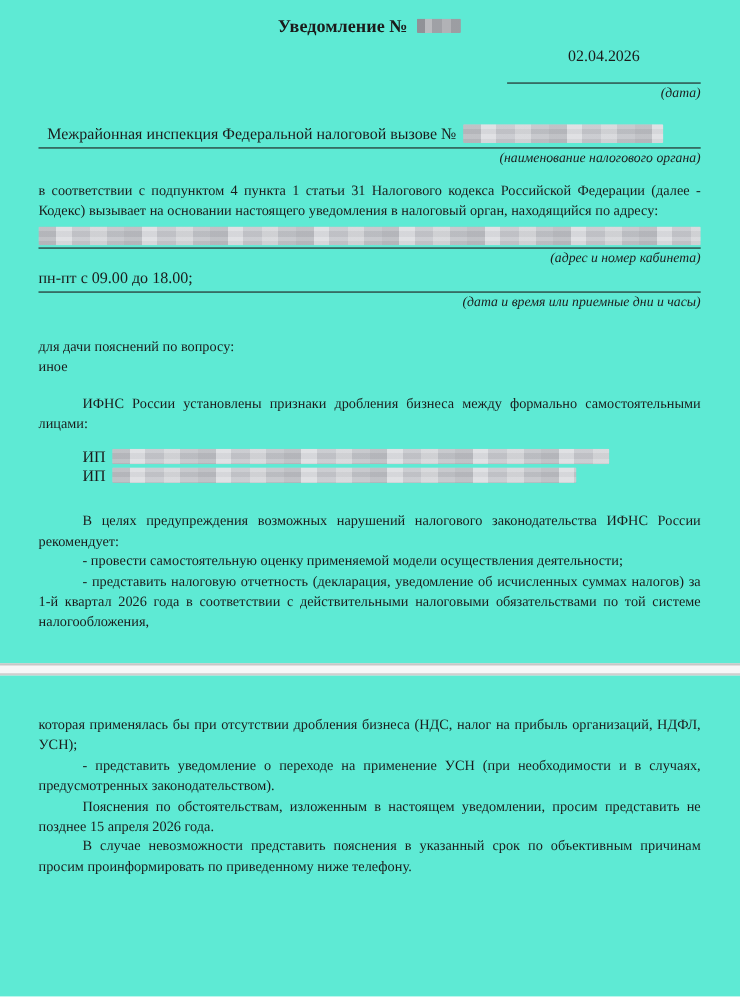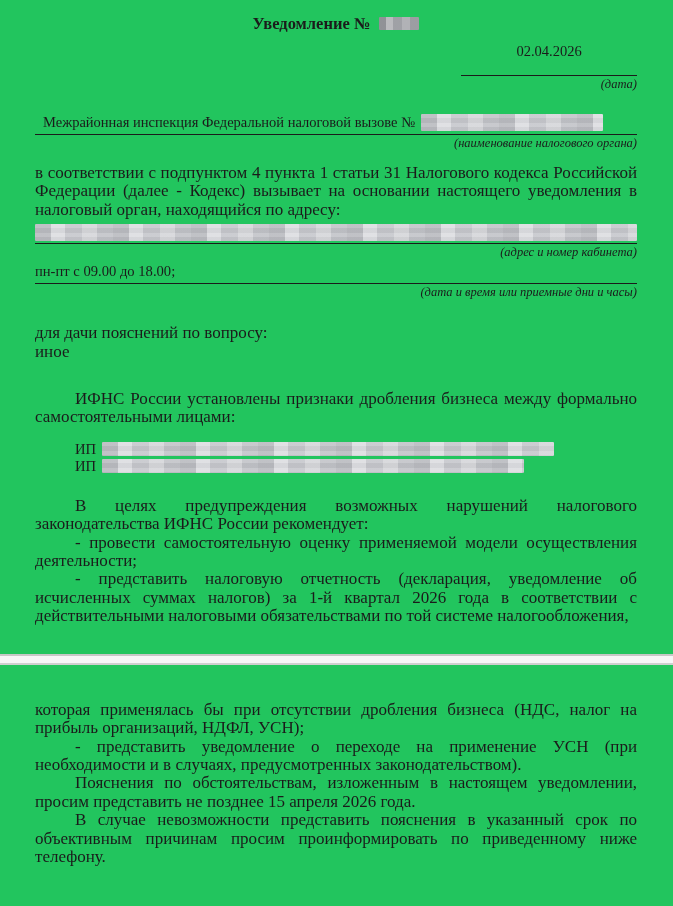--- a/index.html
+++ b/index.html
@@ -1,21 +1,21 @@
 <!DOCTYPE html>
 <html lang="ru"><head>
 <meta charset="utf-8">
 <style>
   html,body{margin:0;padding:0;background:#ffffff;}
   .page{
     position:relative;
     width:673px;height:906px;
     box-sizing:border-box;
     padding:12px 36px 0 35px;
-    background:#22c55e;
+    background:#5eead4;
     font-family:"Liberation Serif","DejaVu Serif",serif;
     color:#1b1b1b;
     overflow:hidden;
   }
   .title{
     text-align:center;
     font-weight:bold;
     font-size:16.5px;
     line-height:20px;
     margin-top:2px;
@@ -49,29 +49,29 @@
   }
   .authority-wrap{margin-top:21px;}
   .authority-line{
     font-size:14.5px;
     line-height:18px;
     border-bottom:1.6px solid #1b1b1b;
     padding:0 0 3px 8px;
     white-space:nowrap;
   }
   .para{
-    font-size:17px;
+    font-size:13px;
     line-height:18.4px;
     text-align:justify;
     margin:0;
   }
   .mt13{margin-top:13px;}
   .mt24{margin-top:24px;}
   .mt32{}
-  .mt15{margin-top:29px;}
+  .mt15{margin-top:15px;}
   .mt22{margin-top:22px;}
   .mt36{margin-top:36px;}
   .indent{text-indent:40px;}
   .left{text-align:left;}
   .addr-field{margin-top:5px;}
   .field-underline{border-bottom:1.6px solid #1b1b1b;}
   .addr-line{padding-bottom:2px;line-height:0;}
   .hours-line{
     text-align:left;
     font-size:14.6px;

